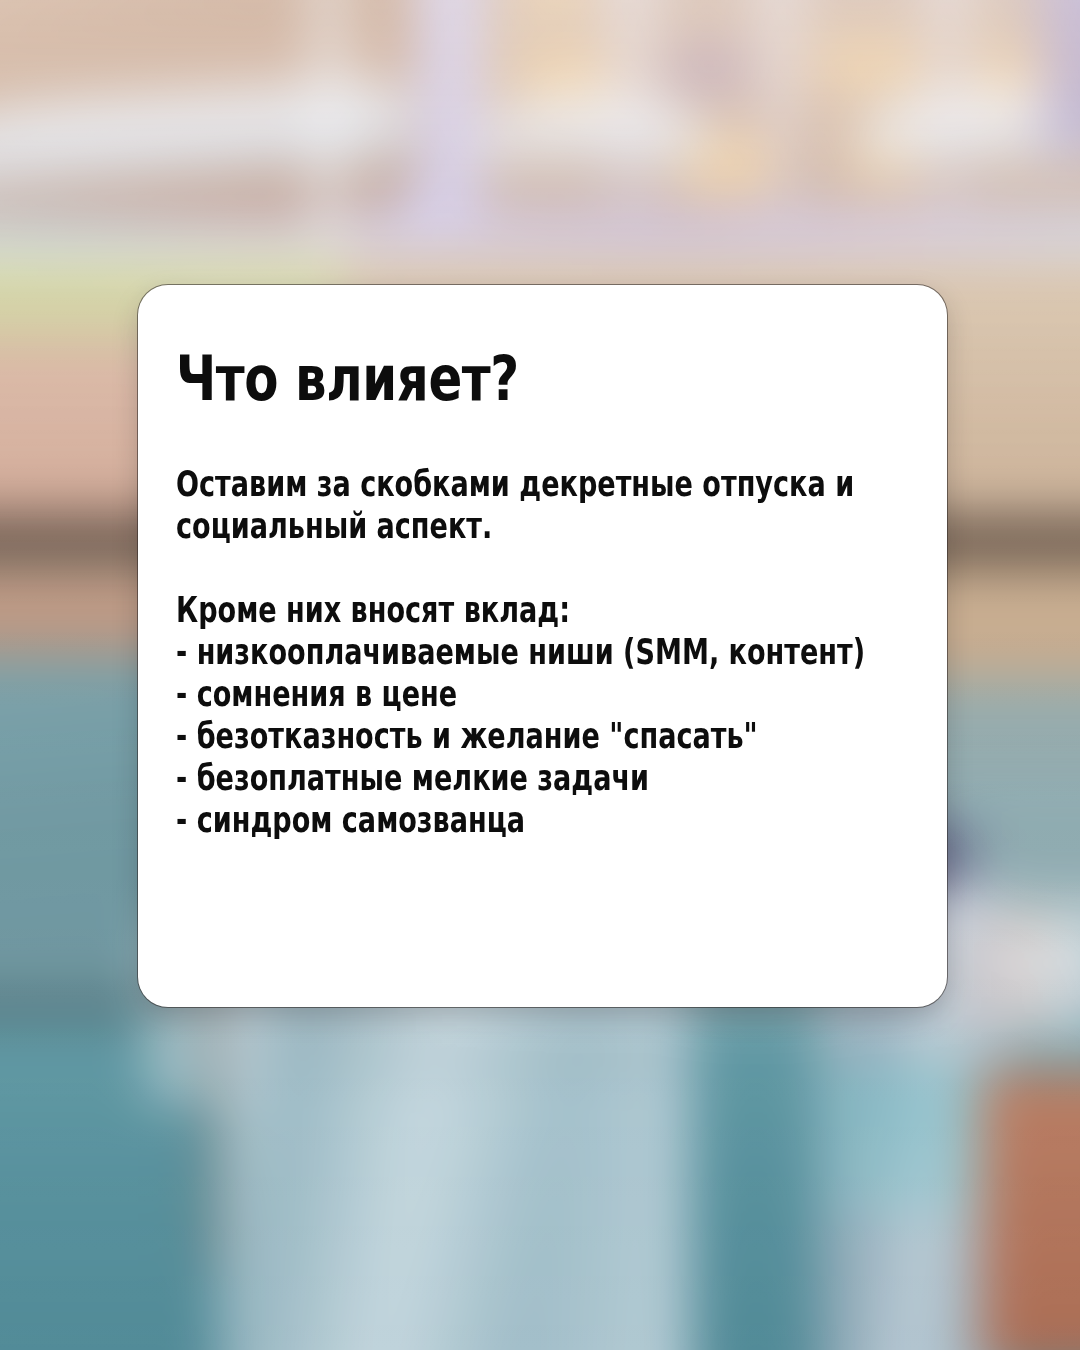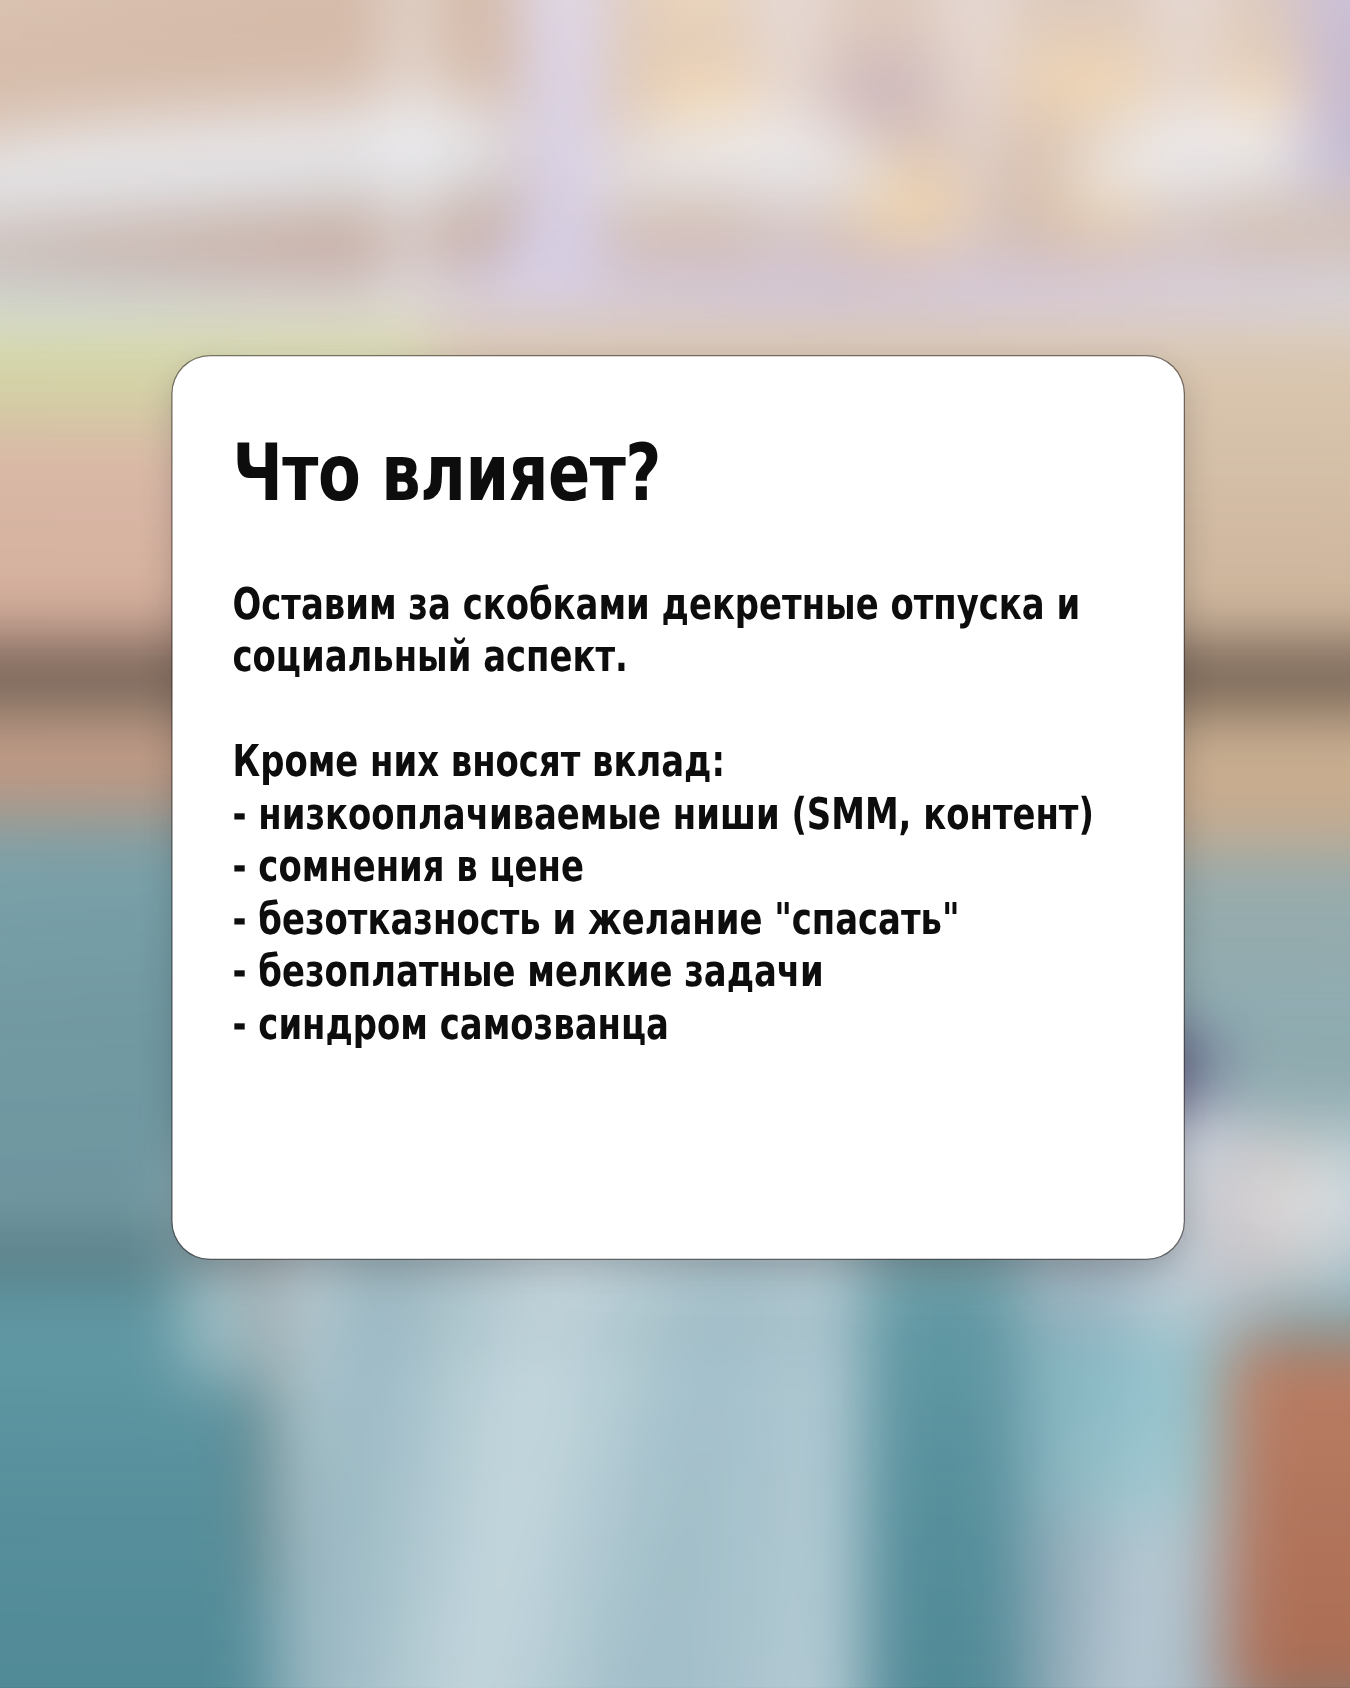--- a/index.html
+++ b/index.html
@@ -259,21 +259,21 @@
     box-shadow:
       0 0 0 1px rgba(40,34,32,0.55),
       0 10px 26px rgba(30,28,30,0.22);
     box-sizing: border-box;
     padding: 0;
     overflow: hidden;
   }
 
   .card-inner {
     position: absolute;
-    left: 48px;
+    left: 38px;
     top: 62px;
     right: 34px;
   }
 
   .headline {
     font-family: "DejaVu Sans Condensed", "Liberation Sans Narrow", "Liberation Sans", sans-serif;
     font-weight: 700;
     font-size: 63px;
     line-height: 1.02;
     letter-spacing: -0.5px;

